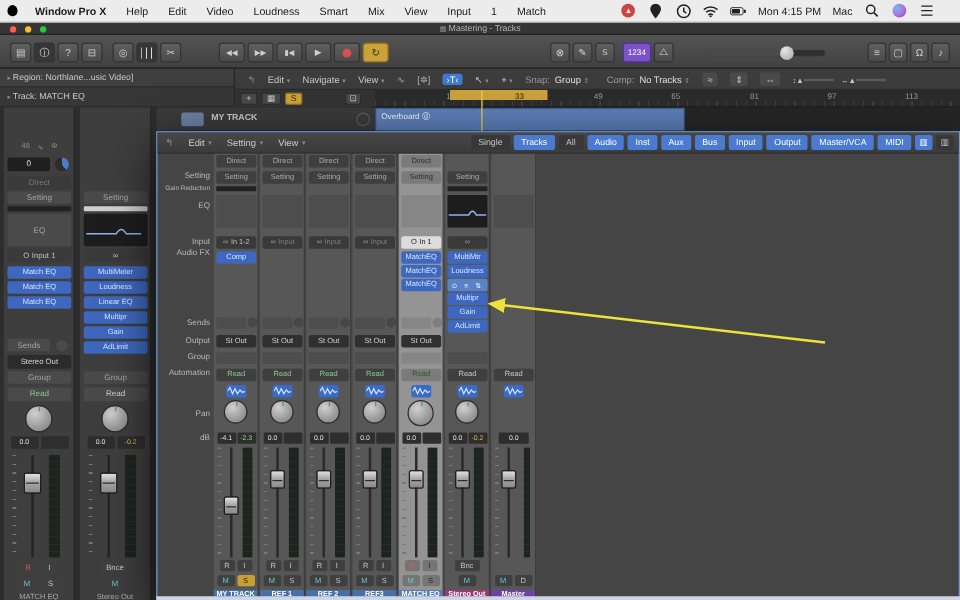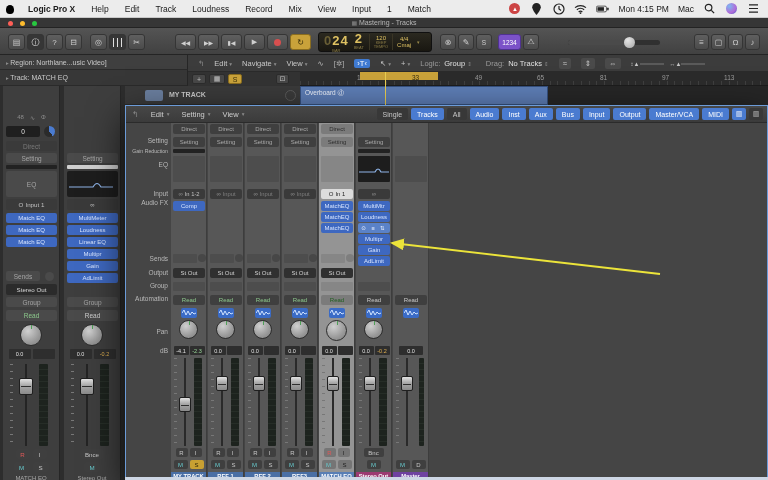--- a/index.html
+++ b/index.html
@@ -1,21 +1,21 @@
 <!DOCTYPE html>
 <html><head>
 <meta charset="utf-8">
 <style>
   *{margin:0;padding:0;box-sizing:border-box}
   body{background:#111;font-family:"Liberation Sans",sans-serif}
   #screen{position:relative;width:768px;height:480px;overflow:hidden;background:#262626;font-family:"Liberation Sans",sans-serif}
   
   #menubar{position:absolute;left:0;top:0;width:768px;height:18px;background:#ececec;display:flex;align-items:center;border-bottom:1px solid #c9c9c9;z-index:5}
   #menu-items{display:flex;align-items:center;height:18px}
-  #menu-status{margin-left:auto;display:flex;align-items:center;gap:9px;padding-right:8px;height:18px}
+  #menu-status{margin-left:auto;display:flex;align-items:center;gap:9px;padding-right:20px;height:18px}
   .mstat{font-size:8.5px;color:#1a1a1a}
   .sicon{display:inline-flex;align-items:center;justify-content:center;width:13px;height:13px}
   
   #titlebar{position:absolute;left:0;top:18px;width:768px;height:10px;background:#363636;border-bottom:1px solid #232323;z-index:4}
   .tl{position:absolute;top:3px;width:5px;height:5px;border-radius:50%}
   #win-title{position:absolute;left:0;right:0;top:1px;text-align:center;font-size:7px;color:#b5b5b5}
   
   #toolbar{position:absolute;left:0;top:28px;width:768px;height:27px;background:linear-gradient(#545454,#414141);border-bottom:1px solid #242424;z-index:4}
   .tbtn{position:absolute;top:6px;height:16px;border-radius:3px;background:linear-gradient(#5f5f5f,#4b4b4b);border:1px solid #353535;color:#cfcfcf;font-size:8px;display:flex;align-items:center;justify-content:center}
   .tbtn.active{background:#363636;color:#e2e2e2}
@@ -64,26 +64,26 @@
   #arrow-svg{position:absolute;left:0;top:0;width:768px;height:480px;z-index:20;pointer-events:none}
 </style>
 </head>
 <body>
 
 <div id="screen">
 
   <div id="menubar">
     <span style="width:20px;text-align:center;display:inline-block"><span style="display:inline-block;width:8px;height:9px;background:radial-gradient(circle at 60% 40%,#000 60%,#000);border-radius:50% 50% 45% 45%"></span></span>
     <div id="menu-items">
-        <div style="padding: 0px 8px; font-size: 8.5px; line-height: 18px; color: rgb(26, 26, 26); font-weight: bold;">Logic Pro X</div>
+        <div style="padding: 0px 8px; font-size: 8.5px; line-height: 18px; color: rgb(26, 26, 26); font-weight: bold;">Window Pro X</div>
         <div style="padding: 0px 8px; font-size: 8.5px; line-height: 18px; color: rgb(26, 26, 26);">Help</div>
         <div style="padding: 0px 8px; font-size: 8.5px; line-height: 18px; color: rgb(26, 26, 26);">Edit</div>
-        <div style="padding: 0px 8px; font-size: 8.5px; line-height: 18px; color: rgb(26, 26, 26);">Track</div>
+        <div style="padding: 0px 8px; font-size: 8.5px; line-height: 18px; color: rgb(26, 26, 26);">Video</div>
         <div style="padding: 0px 8px; font-size: 8.5px; line-height: 18px; color: rgb(26, 26, 26);">Loudness</div>
-        <div style="padding: 0px 8px; font-size: 8.5px; line-height: 18px; color: rgb(26, 26, 26);">Record</div>
+        <div style="padding: 0px 8px; font-size: 8.5px; line-height: 18px; color: rgb(26, 26, 26);">Smart</div>
         <div style="padding: 0px 8px; font-size: 8.5px; line-height: 18px; color: rgb(26, 26, 26);">Mix</div>
         <div style="padding: 0px 8px; font-size: 8.5px; line-height: 18px; color: rgb(26, 26, 26);">View</div>
         <div style="padding: 0px 8px; font-size: 8.5px; line-height: 18px; color: rgb(26, 26, 26);">Input</div>
         <div style="padding: 0px 8px; font-size: 8.5px; line-height: 18px; color: rgb(26, 26, 26);">1</div>
         <div style="padding: 0px 8px; font-size: 8.5px; line-height: 18px; color: rgb(26, 26, 26);">Match</div>
       </div>
     <div id="menu-status">
       <span class="sicon">
           <span style="width:11px;height:11px;border-radius:50%;background:#c44;display:flex;align-items:center;justify-content:center;color:#fff;font-size:6px">▲</span>
         </span>
@@ -149,42 +149,20 @@
     <div class="tbtn" style="left:128px;width:17px">✂</div>
     <div class="tbtn" style="left:175px;width:21px;font-size:6px">◀◀</div>
     <div class="tbtn" style="left:198px;width:21px;font-size:6px">▶▶</div>
     <div class="tbtn" style="left:221px;width:21px;font-size:6px">▮◀</div>
     <div class="tbtn" style="left:244px;width:21px;font-size:7px">▶</div>
     <div class="tbtn" style="left:267px;width:21px">
         <span style="width:7px;height:7px;border-radius:50%;background:#d84f4f"></span>
       </div>
     <div class="tbtn" style="left:290px;width:21px;background:#c9a23a;color:#3a2f0a;border-color:#8a6d1f">↻</div>
 
-    <div id="lcd">
-      <div style="display:flex;align-items:flex-start;padding-left:5px">
-        <div style="text-align:center">
-          <div><span class="lcdnum lcddim">0</span><span class="lcdnum">24</span></div>
-          <div class="lcdlab">BAR</div>
-        </div>
-        <div style="text-align:center;margin-left:5px">
-          <div class="lcdnum">2</div>
-          <div class="lcdlab">BEAT</div>
-        </div>
-      </div>
-      <div class="lcdsec" style="margin-left:5px">
-        <div class="lcdsmall">120</div>
-        <div class="lcdlab">KEEP</div>
-        <div class="lcdlab">TEMPO</div>
-      </div>
-      <div class="lcdsec">
-        <div class="lcdsmall">4/4</div>
-        <div class="lcdsmall">Cmaj</div>
-      </div>
-      <div style="margin-left:2px;color:#9a8a4a;font-size:5px">▾</div>
-    </div>
 
     <div class="tbtn" style="left:440px;width:16px">⊗</div>
     <div class="tbtn" style="left:458px;width:16px">✎</div>
     <div class="tbtn" style="left:476px;width:16px;font-size:6.5px">S</div>
     <div class="tbtn" style="left:498px;width:23px;background:#7b52c8;border-color:#4f3290;color:#fff;font-size:6.5px">1234</div>
     <div class="tbtn" style="left:523px;width:16px">⧍</div>
 
     <div style="position:absolute;left:568px;top:12px;width:92px;height:5px;border-radius:3px;background:#303030">
       <span style="position:absolute;left:0;width:62px;height:5px;border-radius:3px;background:#4a4a4a"></span>
       <span style="position:absolute;left:56px;top:-3px;width:11px;height:11px;border-radius:50%;background:radial-gradient(circle at 35% 30%,#e5e5e5,#a5a5a5)"></span>
@@ -202,23 +180,23 @@
   <div id="arr-toolbar">
     <span class="arr-item" style="color:#8a8a8a">↰</span>
     <span class="arr-item"><span>Edit</span> <span class="chv">▾</span></span>
     <span class="arr-item"><span>Navigate</span> <span class="chv">▾</span></span>
     <span class="arr-item"><span>View</span> <span class="chv">▾</span></span>
     <span class="arr-item" style="color:#b0b0b0">∿</span>
     <span class="arr-item" style="color:#b0b0b0">[✲]</span>
     <span class="arr-item" style="background:#3f7ad1;color:#fff;border-radius:2px;padding:0 3px">›T‹</span>
     <span class="arr-item">↖ <span class="chv">▾</span></span>
     <span class="arr-item">+ <span class="chv">▾</span></span>
-    <span class="arr-item" style="color:#9a9a9a">Logic:</span>
+    <span class="arr-item" style="color:#9a9a9a">Snap:</span>
     <span class="arr-item valuebox" style="margin-left:4px"><span>Group</span> <span class="chv">⇕</span></span>
-    <span class="arr-item" style="color:#9a9a9a;margin-left:14px">Drag:</span>
+    <span class="arr-item" style="color:#9a9a9a;margin-left:14px">Comp:</span>
     <span class="arr-item valuebox" style="margin-left:4px"><span>No Tracks</span> <span class="chv">⇕</span></span>
     <span class="arr-item" style="background:#4a4a4a;border-radius:2px;padding:1px 4px">≈</span>
     <span class="arr-item" style="background:#4a4a4a;border-radius:2px;padding:1px 4px">⇕</span>
     <span class="arr-item" style="background:#4a4a4a;border-radius:2px;padding:1px 4px">⇔</span>
     <span class="arr-item"><span style="font-size:6px">↕▲</span><span style="display:inline-block;width:24px;height:2px;background:#5a5a5a;vertical-align:middle"></span></span>
     <span class="arr-item" style="margin-left:6px"><span style="font-size:6px">↔▲</span><span style="display:inline-block;width:24px;height:2px;background:#5a5a5a;vertical-align:middle"></span></span>
   </div>
 
   <div id="tracks-toolbar">
     <div class="mini" style="left:4px;width:14px">+</div>

